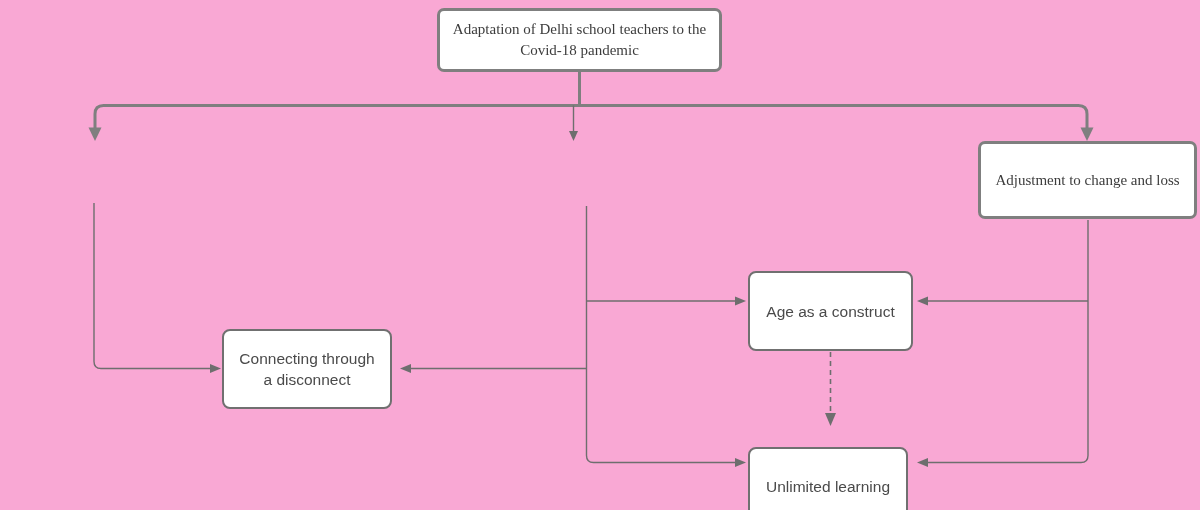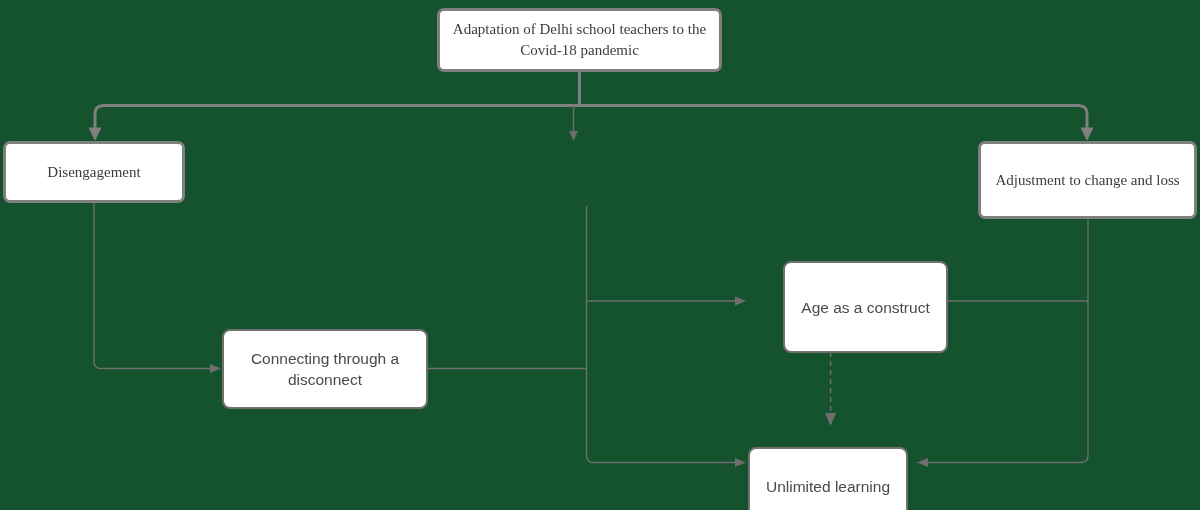--- a/index.html
+++ b/index.html
@@ -1,20 +1,20 @@
 <!DOCTYPE html>
 <html><head>
 <meta charset="utf-8">
 <style>
   html, body { margin: 0; padding: 0; background: #ffffff; }
   .canvas {
     position: relative;
     width: 1200px;
     height: 510px;
-    background: #14532d;
+    background: #f9a8d4;
     overflow: hidden;
   }
   .connectors {
     position: absolute;
     left: 0; top: 0;
   }
   .node {
     position: absolute;
     box-sizing: border-box;
     background: #ffffff;
@@ -99,34 +99,31 @@
       <path d="M830.5 343 V 414" stroke="#6e6e6e" stroke-width="1.6" stroke-dasharray="5 4" fill="none"></path>
       <polygon points="825,413 836,413 830.5,426" fill="#6e6e6e"></polygon>
     </g>
   </svg>
 
   <div class="node primary" style="left:437px; top:8px; width:285px; height:64px;">
     <span class="lbl"><span>Adaptation of Delhi school teachers to the</span><br>
       <span>Covid-18 pandemic</span></span>
   </div>
 
-  <div class="node primary" style="left:3px; top:141px; width:182px; height:62px;">
-    <span class="lbl">Disengagement</span>
-  </div>
 
 
   <div class="node primary" style="left:978px; top:141px; width:219px; height:78px;justify-content:center;">
     <span class="lbl">Adjustment to change and loss</span>
   </div>
 
-  <div class="node secondary" style="left:748px; top:261px; width:165px; height:92px;margin-left:35px;">
+  <div class="node secondary" style="left:748px; top:271px; width:165px; height:80px;">
     <span class="lbl">Age as a construct</span>
   </div>
 
-  <div class="node secondary" style="left:222px; top:329px; width:206px; height:80px;">
+  <div class="node secondary" style="left:222px; top:329px; width:170px; height:80px;">
     <span class="lbl">Connecting through a disconnect</span>
   </div>
 
   <div class="node secondary" style="left:748px; top:447px; width:160px; height:78px;">
     <span class="lbl">Unlimited learning</span>
   </div>
 
 </div>
 
 </body></html>

